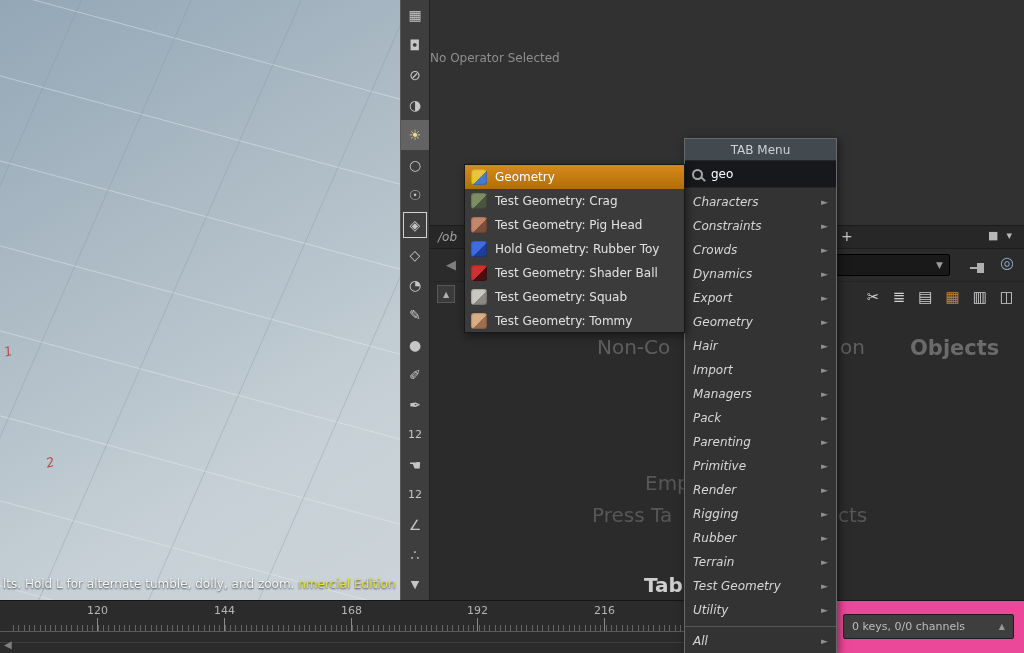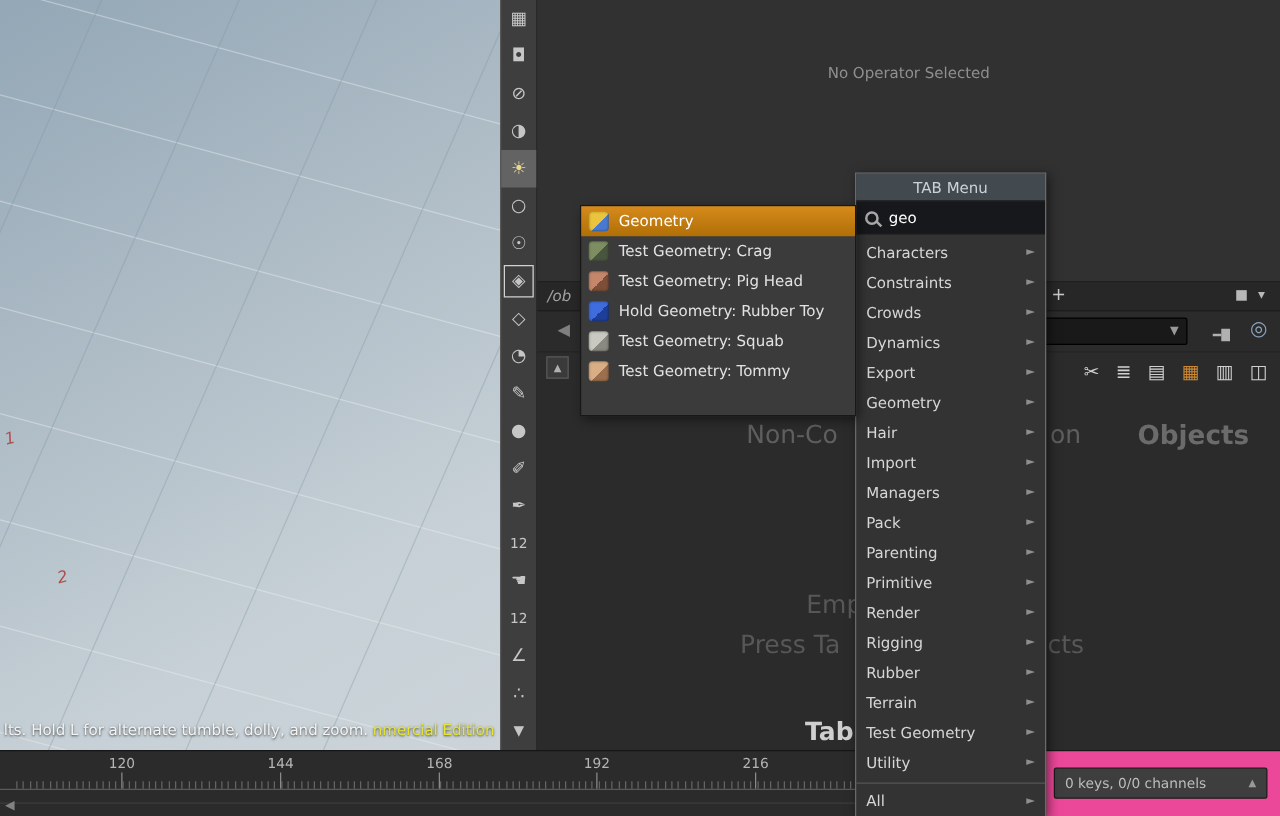--- a/index.html
+++ b/index.html
@@ -23,21 +23,21 @@
   .left-toolbar { position:absolute; left:400px; top:0; width:30px; height:600px;
     background:#3e3e3e; border-left:1px solid #575757; border-right:1px solid #232323; }
   .tb-icon { width:28px; height:30px; line-height:30px; text-align:center;
     font-size:14px; color:#c6c6c6; cursor:pointer; }
   .tb-icon.small-text { font-size:11px; }
   .tb-icon.active { background:#636363; color:#ead98a; }
   .tb-icon.boxed { outline:1px solid #d2d2d2; outline-offset:-3px; }
   
   .params-panel { position:absolute; left:430px; top:0; width:594px; height:226px;
     background:#313131; border-bottom:1px solid #1b1b1b; }
-  .no-op { position:absolute; left:0; right:0; top:51px; text-align:center;
+  .no-op { position:absolute; left:0; right:0; top:51px; 
     color:#8f8f8f; font-size:12px; }
   
   .network { position:absolute; left:430px; top:226px; width:594px; height:374px; background:#2b2b2b; }
   .path-bar { position:relative; height:23px; background:#272727; border-bottom:1px solid #1d1d1d; }
   .path-text { position:absolute; left:8px; top:4px; font-style:italic; color:#a3a3a3; font-size:12px; }
   .plus-btn { position:absolute; left:411px; top:2px; color:#c9c9c9; font-size:14px; cursor:pointer; }
   .win-icons { position:absolute; right:12px; top:3px; color:#b8b8b8; font-size:11px; display:flex; gap:8px; }
   .net-toolbar { position:relative; height:33px; border-bottom:1px solid #242424; }
   .back-arrow { position:absolute; left:16px; top:8px; color:#7f7f7f; font-size:13px; cursor:pointer; }
   .net-dropdown { position:absolute; left:205px; top:5px; width:315px; height:22px;
@@ -84,21 +84,21 @@
     padding:0 7px; border-bottom:1px solid #262626; }
   .mag-icon { position:relative; width:11px; height:11px; border:2px solid #a8a8a8;
     border-radius:50%; flex:none; }
   .mag-icon::after { content:''; position:absolute; width:6px; height:2px; background:#a8a8a8;
     transform:rotate(45deg); right:-5px; bottom:-2px; }
   .tm-input { flex:1; margin-left:8px; background:transparent; border:none; outline:none;
     color:#ffffff; font-size:12px; font-family:inherit; width:100px; }
   .tm-list { flex:1; padding-top:2px; overflow:hidden; }
   .menu-item { height:24px; display:flex; align-items:center; padding:0 8px;
     color:#d6d6d6; font-size:12px; cursor:pointer; }
-  .mi-label { flex:1; }
+  .mi-label { flex:1;font-style:italic; }
   .mi-arrow { color:#8f8f8f; font-size:9px; }
   .tm-divider { height:1px; background:#555; margin:2px 0; }
   
   .results { position:absolute; left:464px; top:164px; width:221px; height:169px;
     background:#3b3b3b; border:1px solid #181818; z-index:50; box-shadow:2px 3px 8px rgba(0,0,0,.45); }
   .result-item { height:24px; display:flex; align-items:center; padding:0 6px;
     color:#e2e2e2; font-size:12px; cursor:pointer; }
   .result-item.highlighted { background:linear-gradient(#d68a1b,#b06f07); color:#fff; }
   .result-icon { width:16px; height:16px; border-radius:3px; margin-right:8px; flex:none;
     box-shadow:inset 0 0 2px rgba(0,0,0,.55); }
@@ -455,20 +455,24 @@
       </div>
       <div class="result-item">
         <span class="result-icon" style="background: linear-gradient(135deg, rgb(196, 135, 107) 55%, rgb(125, 79, 58) 55%);"></span>
         <span class="result-label">Test Geometry: Pig Head</span>
       </div>
       <div class="result-item">
         <span class="result-icon" style="background: linear-gradient(135deg, rgb(63, 109, 224) 55%, rgb(29, 63, 154) 55%);"></span>
         <span class="result-label">Hold Geometry: Rubber Toy</span>
       </div>
       <div class="result-item">
+        <span class="result-icon" style="background: linear-gradient(135deg, rgb(208, 48, 48) 55%, rgb(74, 16, 16) 55%);"></span>
+        <span class="result-label">Test Geometry: Shader Ball</span>
+      </div>
+      <div class="result-item">
         <span class="result-icon" style="background: linear-gradient(135deg, rgb(201, 201, 194) 55%, rgb(138, 138, 130) 55%);"></span>
         <span class="result-label">Test Geometry: Squab</span>
       </div>
       <div class="result-item">
         <span class="result-icon" style="background: linear-gradient(135deg, rgb(217, 174, 133) 55%, rgb(156, 111, 78) 55%);"></span>
         <span class="result-label">Test Geometry: Tommy</span>
       </div>
     </div>
 
 </div>

